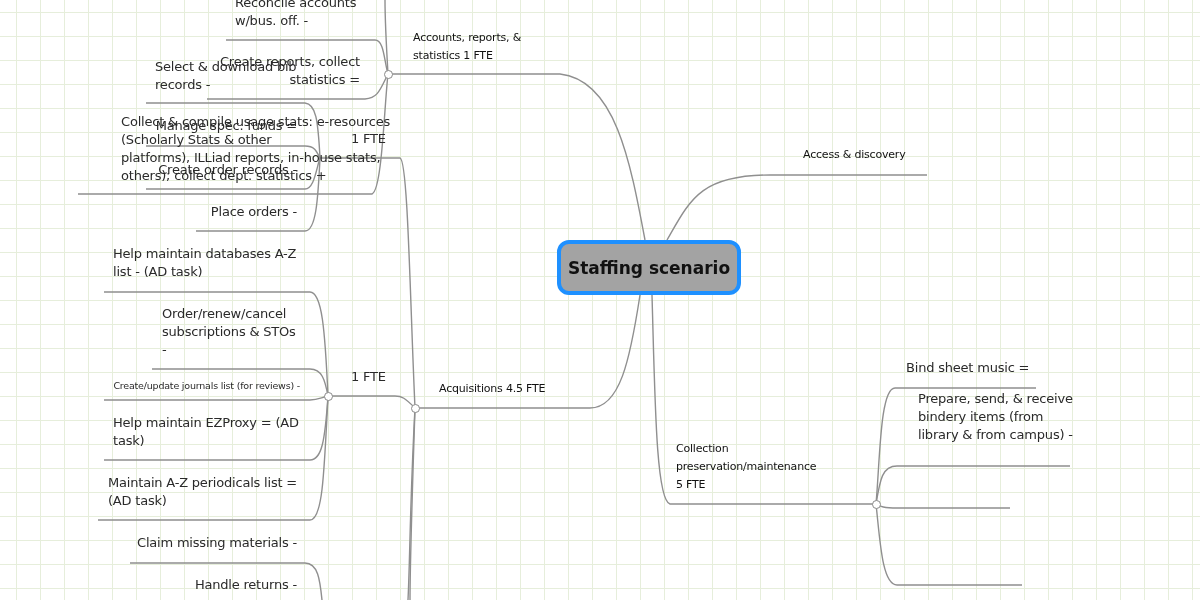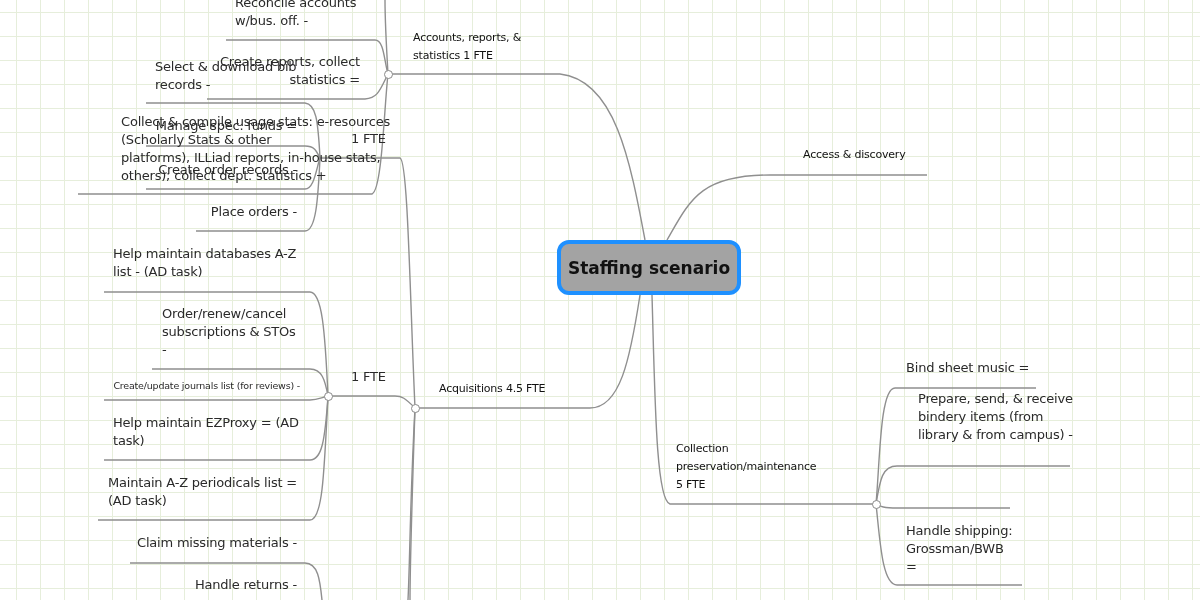--- a/index.html
+++ b/index.html
@@ -121,16 +121,13 @@
   <div class="lbl" style="left:108px;top:474px;width:200px;">Maintain A-Z periodicals list =
 (AD task)</div>
 
   <div class="lbl right" style="left:100px;top:534px;width:197px;">Claim missing materials -</div>
   <div class="lbl right" style="left:150px;top:576px;width:147px;">Handle returns -</div>
 
   <div class="lbl" style="left:906px;top:359px;width:160px;">Bind sheet music =</div>
   <div class="lbl" style="left:906px;top:390px;width:170px;margin-left:12px;">Prepare, send, &amp; receive
 bindery items (from
 library &amp; from campus) -</div>
-  <div class="lbl" style="left:906px;top:522px;width:160px;">Handle shipping:
-Grossman/BWB
-=</div>
 </div>
 
 </body></html>

